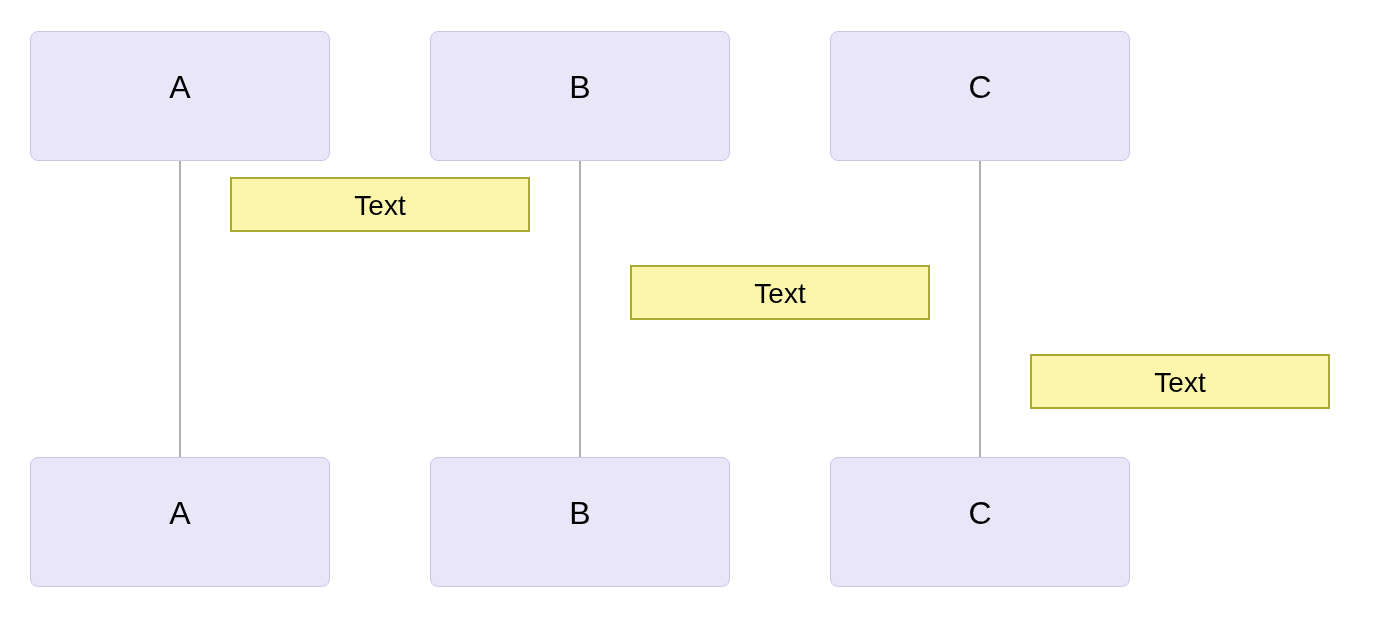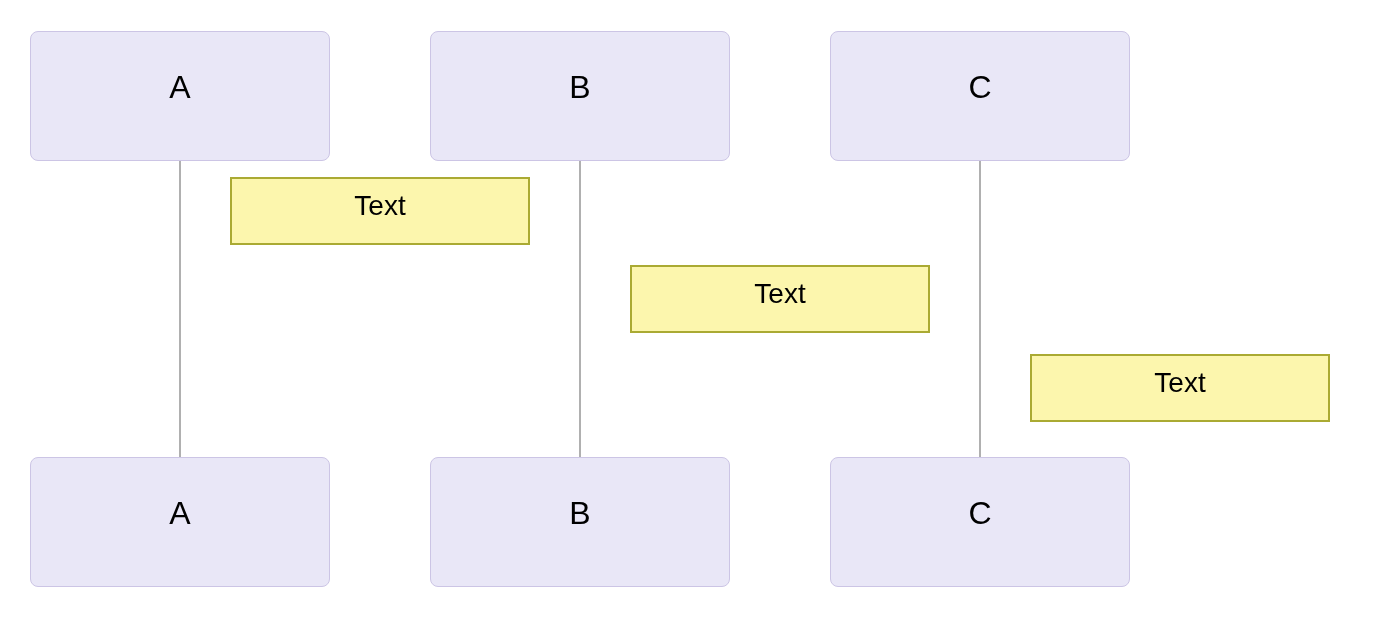--- a/index.html
+++ b/index.html
@@ -38,21 +38,21 @@
   .lifeline {
     position: absolute;
     top: 161px;
     height: 296px;
     width: 2px;
     background: var(--lifeline, #b0b0b0);
   }
   .note {
     position: absolute;
     width: 300px;
-    height: 68px;
+    height: 55px;
     box-sizing: border-box;
     background: var(--note-fill, #fcf6ad);
     border: 2px solid var(--note-border, #aaaa33);
     text-align: center;
   }
   .note .note-text {
     display: block;
     margin-top: 10px;
     font-size: 28px;
     line-height: 34px;

